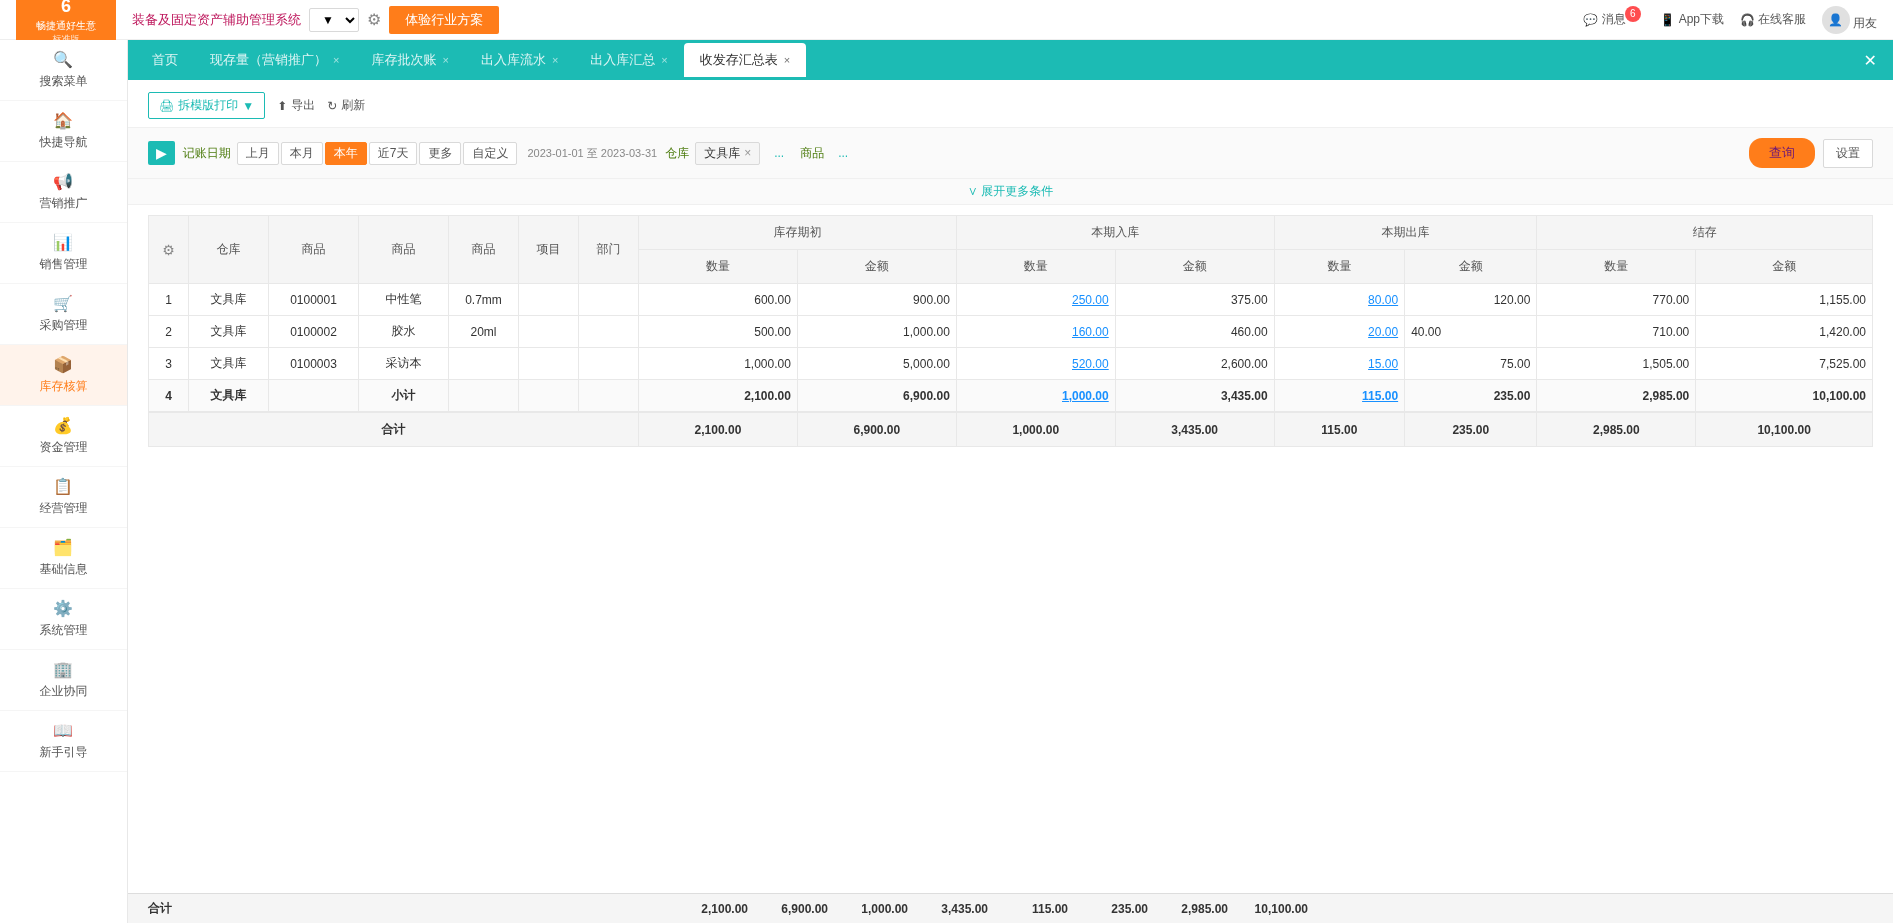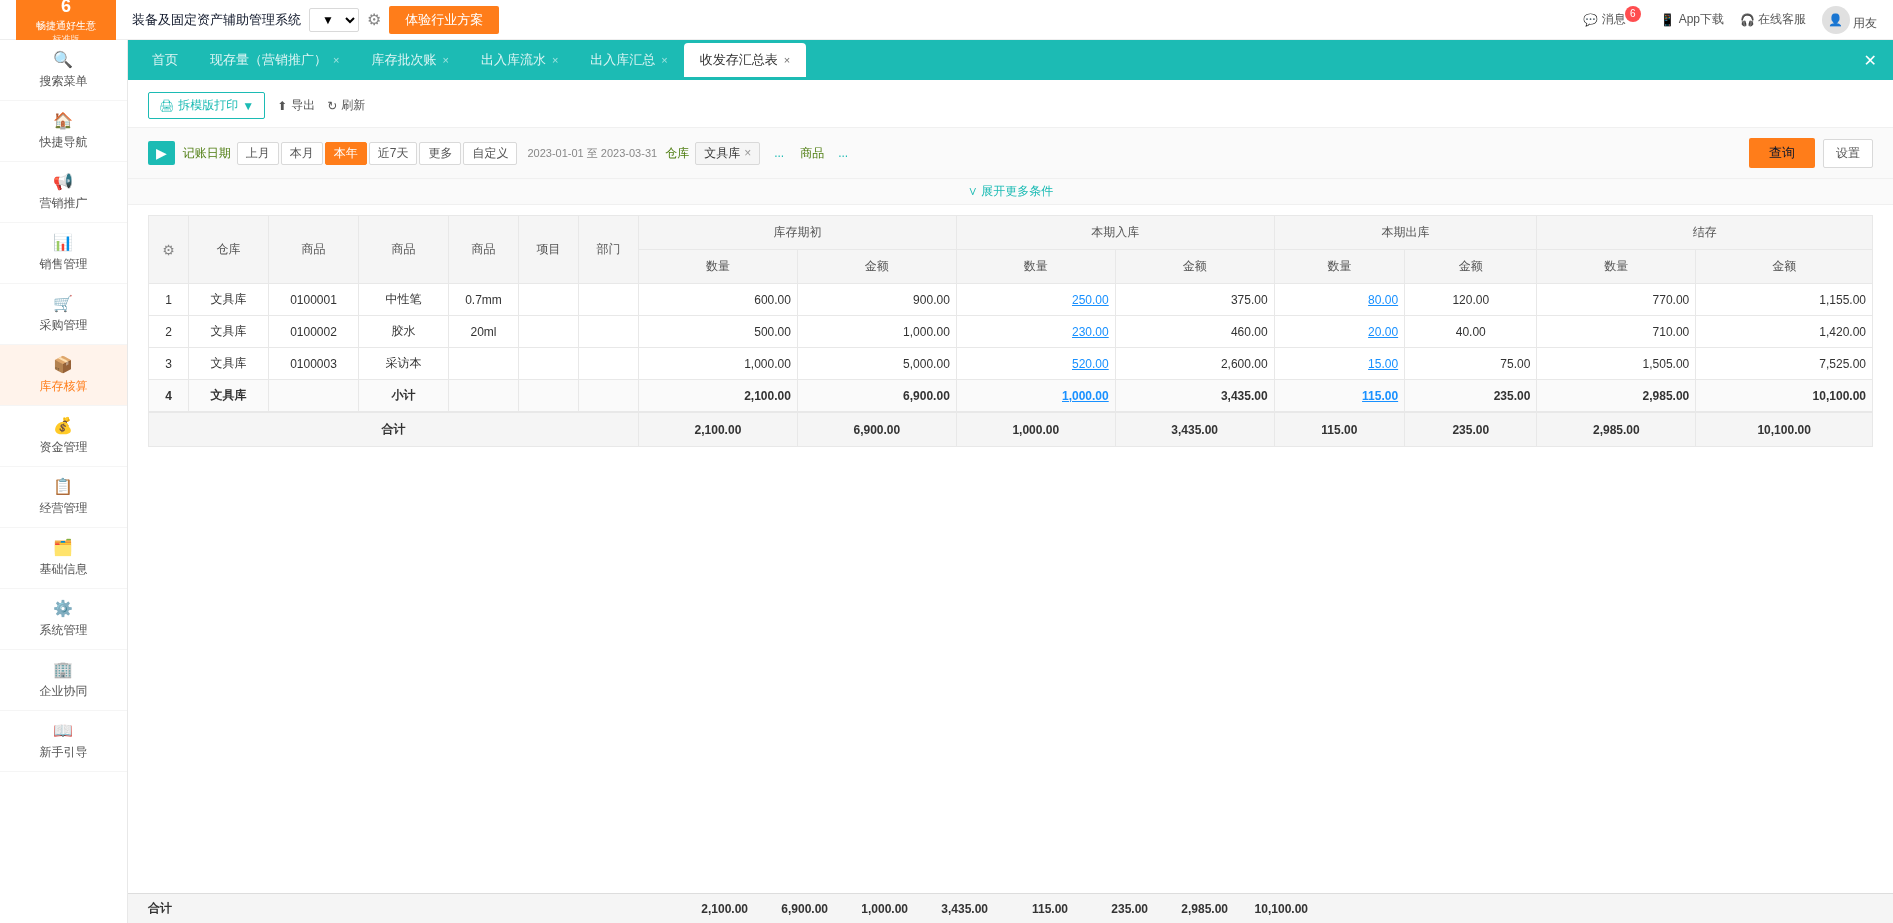--- a/index.html
+++ b/index.html
@@ -39,21 +39,21 @@
     .filter-group { display: flex; align-items: center; gap: 6px; font-size: 12px; }
     .filter-label { color: #4d7c0f; }
     .date-quick-btns { display: flex; gap: 2px; }
     .date-btn { padding: 2px 8px; border: 1px solid #d9d9d9; background: #fff; cursor: pointer; border-radius: 2px; font-size: 12px; color: #555; }
     .date-btn.active { background: #ff7d1a; color: #fff; border-color: #ff7d1a; }
     .date-range { font-size: 11px; color: #888; margin-left: 4px; }
     .filter-tag { display: flex; align-items: center; background: #f5f5f5; border: 1px solid #d9d9d9; border-radius: 2px; padding: 2px 8px; gap: 4px; font-size: 12px; }
     .filter-tag-close { cursor: pointer; color: #999; font-size: 12px; }
     .filter-ellipsis { color: #1cbbb4; cursor: pointer; padding: 2px 8px; }
     .filter-spacer { flex: 1; }
-    .search-btn { background: #ff7d1a; color: #0f172a; border: none; padding: 6px 20px; cursor: pointer; border-radius: 2px; font-size: 13px; }
+    .search-btn { background: #ff7d1a; color: #701a75; border: none; padding: 6px 20px; cursor: pointer; border-radius: 13px; font-size: 13px; }
     .settings-btn { background: #fff; color: #555; border: 1px solid #d9d9d9; padding: 5px 12px; cursor: pointer; border-radius: 2px; font-size: 12px; }
     .expand-filter { color: #1cbbb4; cursor: pointer; font-size: 12px; text-align: center; padding: 4px; }
 
     
     .table-wrapper { padding: 10px 20px 10px; }
     .data-table { width: 100%; border-collapse: collapse; font-size: 12px; }
     .data-table thead tr { background: #f5f5f5; }
     .data-table thead th { border: 1px solid #e8e8e8; padding: 8px 6px; text-align: center; font-weight: 500; color: #555; white-space: nowrap; }
     .data-table tbody tr { background: #fff; }
     .data-table tbody td { border: 1px solid #e8e8e8; padding: 7px 6px; text-align: center; white-space: nowrap; }
@@ -101,21 +101,21 @@
 
 <div class="app-wrapper">
 
   <div class="app-top">
     <div class="top-bar-left">
       <div class="sidebar-logo" style="width:100px;border-radius:4px;padding:4px 8px;">
         <div class="sidebar-logo-icon">6</div>
         <div style="font-size:10px;">畅捷通好生意</div>
         <div style="font-size:9px;opacity:0.8;">标准版</div>
       </div>
-      <span style="font-size:13px;color:#0f172a;margin-left:8px;">装备及固定资产辅助管理系统</span>
+      <span style="font-size:13px;color:#be185d;margin-left:8px;">装备及固定资产辅助管理系统</span>
       <select class="sys-select">
         <option>▼</option>
       </select>
       <span style="font-size:16px;color:#888;cursor:pointer;">⚙</span>
       <button class="exp-btn">体验行业方案</button>
     </div>
     <div class="right-actions">
       <div class="right-icon-btn">
         <span>💬</span>
         <span>消息</span>
@@ -312,38 +312,38 @@
                   <td>0100001</td>
                   <td style="">中性笔</td>
                   <td>0.7mm</td>
                   <td></td>
                   <td></td>
                   <td style="text-align:right;">600.00</td>
                   <td style="text-align:right;">900.00</td>
                   <td style="text-align:right;"><span class="link-text">250.00</span></td>
                   <td style="text-align:right;">375.00</td>
                   <td style="text-align:right;"><span class="link-text">80.00</span></td>
-                  <td style="text-align:center;">120.00</td>
+                  <td style="text-align:right;">120.00</td>
                   <td style="text-align:right;">770.00</td>
                   <td style="text-align:right;">1,155.00</td>
                 </tr>
                 <tr>
                   <td>2</td>
                   <td style="">文具库</td>
                   <td>0100002</td>
                   <td style="">胶水</td>
                   <td>20ml</td>
                   <td></td>
                   <td></td>
                   <td style="text-align:right;">500.00</td>
                   <td style="text-align:right;">1,000.00</td>
-                  <td style="text-align:right;"><span class="link-text">230.00</span></td>
+                  <td style="text-align:right;"><span class="link-text">160.00</span></td>
                   <td style="text-align:right;">460.00</td>
                   <td style="text-align:right;"><span class="link-text">20.00</span></td>
-                  <td style="text-align:center;">40.00</td>
+                  <td style="text-align:left;">40.00</td>
                   <td style="text-align:right;">710.00</td>
                   <td style="text-align:right;">1,420.00</td>
                 </tr>
                 <tr>
                   <td>3</td>
                   <td style="">文具库</td>
                   <td>0100003</td>
                   <td style="">采访本</td>
                   <td></td>
                   <td></td>

